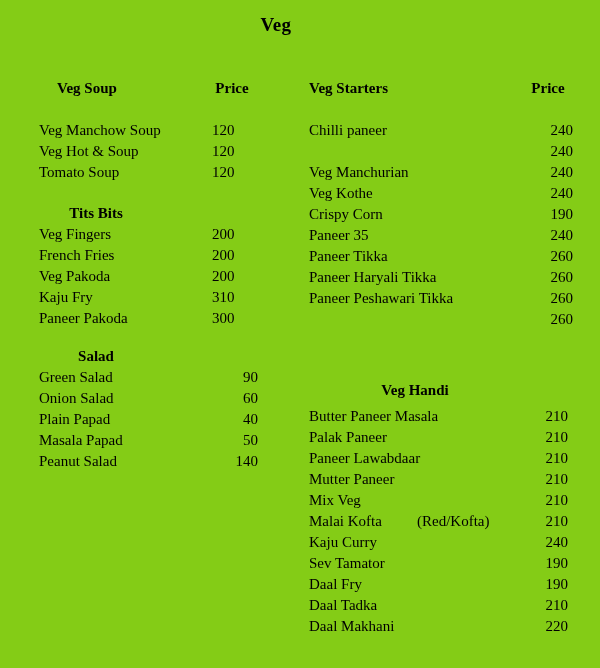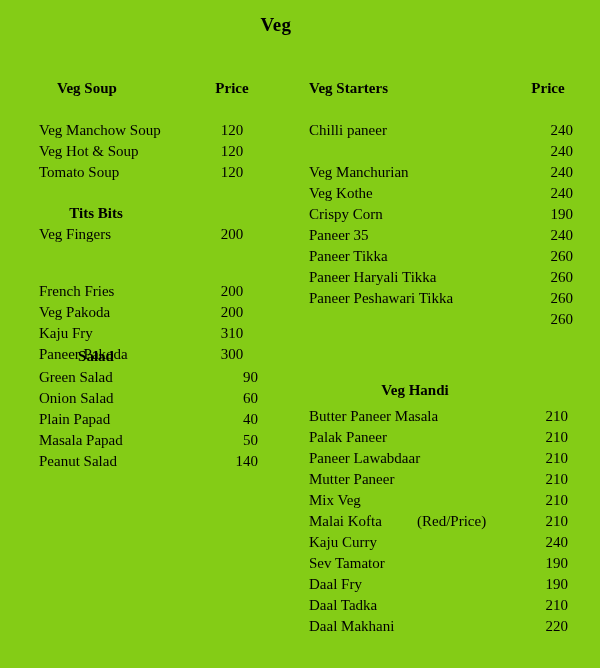--- a/index.html
+++ b/index.html
@@ -83,21 +83,21 @@
     white-space: nowrap;
   }
   .row .item-price {
     position: absolute;
     top: 0;
     white-space: nowrap;
   }
 
   
   .column-left .row .item-name { left: 39px; }
-  .column-left .price-centered .item-price { left: 212px; width: 40px; text-align: center; }
+  .column-left .price-centered .item-price { left: 212px; width: 40px; text-align: left; }
   .column-left .price-right .item-price    { left: 208px; width: 50px; text-align: right; }
   .column-left .section-head .head-name  { left: 57px; }
   .column-left .section-head .head-price { left: 204px; width: 56px; text-align: center; }
   .column-left .head-centered .head-name { left: 0; width: 192px; text-align: center; }
 
   
   .column-right .row .item-name  { left: 9px; }
   .column-right .row .item-note  { left: 117px; }
   .column-right .price-starters .item-price { left: 228px; width: 45px; text-align: right; }
   .column-right .price-handi .item-price    { left: 223px; width: 45px; text-align: right; }
@@ -135,21 +135,21 @@
       </div>
       <div class="section" style="top: 205px;">
         <div class="section-head head-centered">
           <span class="head-name">Tits Bits</span>
         </div>
         <div class="rows" style="position: absolute; top: 21px; left: 0px; width: 100%;">
           <div class="row price-centered" style="height: 21px;">
             <span class="item-name">Veg Fingers</span>
             <span class="item-price">200</span>
           </div>
-          <div class="row price-centered" style="height: 21px; margin-top: 36px;">
+          <div class="row price-centered" style="height: 21px;">
             <span class="item-name">French Fries</span>
             <span class="item-price">200</span>
           </div>
           <div class="row price-centered" style="height: 21px;">
             <span class="item-name">Veg Pakoda</span>
             <span class="item-price">200</span>
           </div>
           <div class="row price-centered" style="height: 21px;">
             <span class="item-name">Kaju Fry</span>
             <span class="item-price">310</span>
@@ -255,21 +255,21 @@
           <div class="row price-handi" style="height: 21px;">
             <span class="item-name">Mutter Paneer</span>
             <span class="item-price">210</span>
           </div>
           <div class="row price-handi" style="height: 21px;">
             <span class="item-name">Mix Veg</span>
             <span class="item-price">210</span>
           </div>
           <div class="row price-handi" style="height: 21px;">
             <span class="item-name">Malai Kofta</span>
-            <span class="item-note">(Red/Price)</span>
+            <span class="item-note">(Red/Kofta)</span>
             <span class="item-price">210</span>
           </div>
           <div class="row price-handi" style="height: 21px;">
             <span class="item-name">Kaju Curry</span>
             <span class="item-price">240</span>
           </div>
           <div class="row price-handi" style="height: 21px;">
             <span class="item-name">Sev Tamator</span>
             <span class="item-price">190</span>
           </div>

